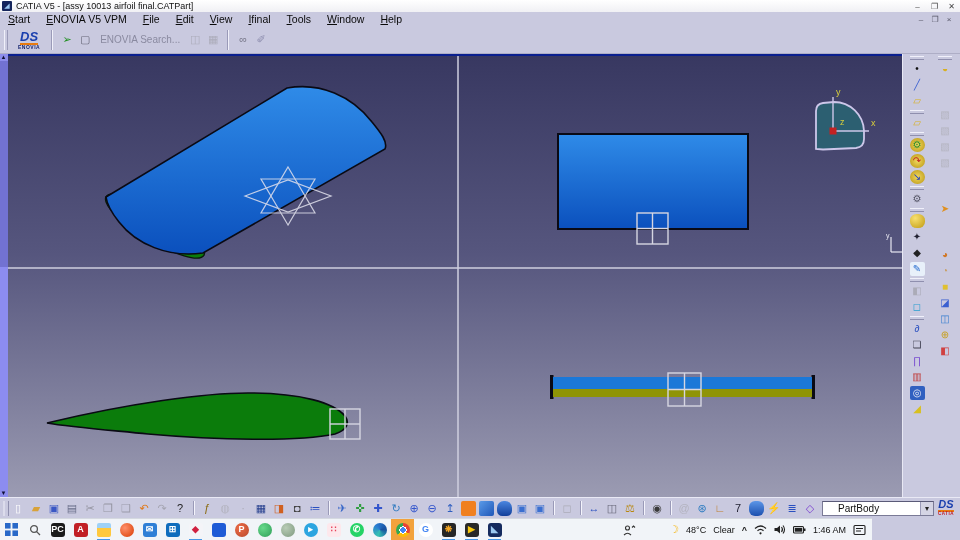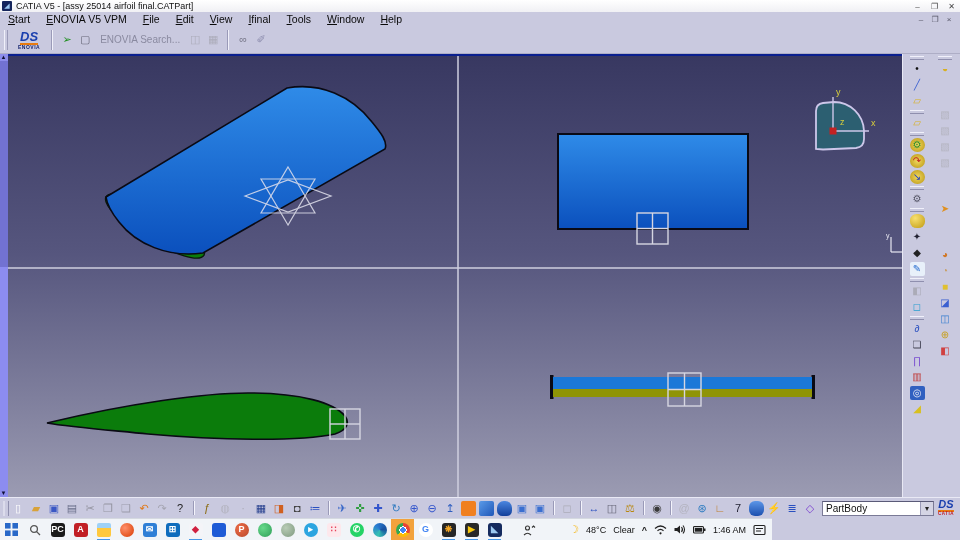--- a/index.html
+++ b/index.html
@@ -69,49 +69,49 @@
   .rcell.handle{height:6px;width:26px;}
   .rcell.handle::before{content:"";width:14px;height:2px;border-top:1px solid #f0f0fa;border-bottom:1px solid #8f8fae;}
   .rcell.gap-lg{height:30px;}
 
   
   .btb{position:absolute;left:0;top:497px;width:960px;height:21px;background:#c9c9df;
     border-top:1px solid #e9e9f5;display:flex;align-items:center;padding-left:2px;}
   .combo{width:112px;height:15px;background:#fff;border:1px solid #7a7a96;
     border-top-color:#5a5a78;display:flex;align-items:center;font-size:10px;color:#111;
     margin-left:3px;}
-  .combo .val{flex:1;padding-left:3px;}
+  .combo .val{flex:1;padding-left:15px;}
   .combo .arrow{width:13px;height:13px;background:#d4d4e4;border-left:1px solid #9a9ab8;
     font-size:8px;text-align:center;line-height:13px;color:#222;}
   .btb .ds-logo{margin:0 2px 0 4px;}
   .btb .ds-logo .ds{font-size:11px;}
   .btb .ds-logo .sub{color:#c01828;font-size:4.5px;}
 
   
-  .taskbar{position:absolute;left:0;top:518px;width:772px;height:22px;
+  .taskbar{position:absolute;left:0;top:518px;width:872px;height:22px;
     background:#f1f4f8;border-top:1px solid #d5d9e0;display:flex;align-items:center;}
   .tcell{position:relative;width:23px;height:22px;display:flex;align-items:center;justify-content:center;flex:0 0 auto;}
   .tchip{width:14px;height:14px;display:flex;align-items:center;justify-content:center;overflow:hidden;}
   .tg{font-size:9px;line-height:1;font-weight:bold;}
   .tcell.run::after{content:"";position:absolute;bottom:0;left:5px;width:13px;height:2px;background:#4596e8;}
   .tcell.active{background:#f2a23c;}
   .tray{margin-left:auto;display:flex;align-items:center;gap:7px;padding-right:6px;font-size:9px;color:#111;}
   .tray svg{display:block;}
   .moon{color:#f5b81c;font-size:11px;}
   .caret{font-size:9px;color:#222;font-weight:bold;}
   .people{margin-right:26px;}
 </style>
 </head>
 <body>
 
 <div class="screen">
 
   <div class="titlebar">
     <div class="app-chip">◢</div>
-    <span>CATIA V5 - [assy 25014 airfoil final.CATPart]</span>
+    <span>CATIA V5 - [assy 10013 airfoil final.CATPart]</span>
     <div class="win-controls">
       <span class="wc"><span>–</span></span>
         <span class="wc"><span>❐</span></span>
         <span class="wc"><span>✕</span></span>
     </div>
   </div>
 
   <div class="menubar">
     <span style="display:flex">
       <span class="mi"><span class="ml">S</span><span>tart</span></span>

